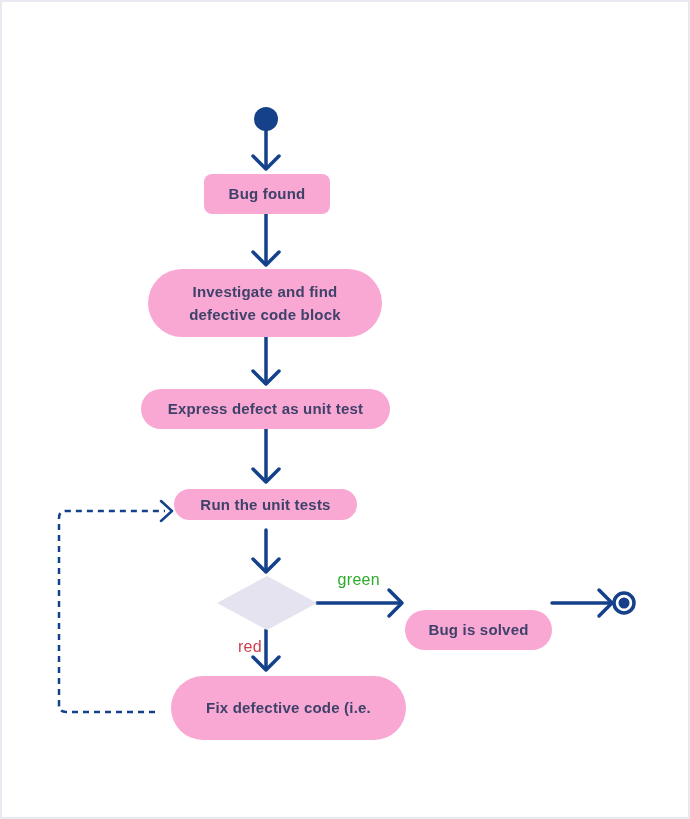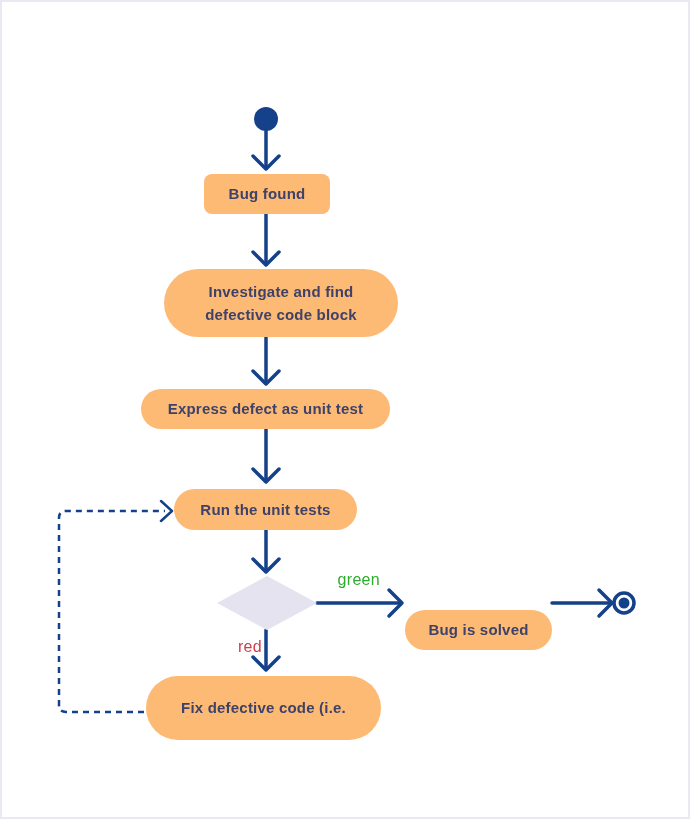--- a/index.html
+++ b/index.html
@@ -24,21 +24,21 @@
     letter-spacing: 0.2px;
     color: #3e4266;
   }
   .layer {
     position: absolute;
     top: 0;
     left: 0;
   }
   .node {
     position: absolute;
-    background: #fdba74;
+    background: #f9a8d4;
     color: #3e4269;
     font-size: 15px;
     font-weight: bold;
     display: flex;
     flex-direction: column;
     align-items: center;
     justify-content: center;
     text-align: center;
     line-height: 1.55;
     letter-spacing: 0.2px;
@@ -107,38 +107,38 @@
     <path d="M159 499 L170 509 L159 519" stroke="#14418a" stroke-width="2.5" fill="none" stroke-linecap="round" stroke-linejoin="round"></path>
 
     <circle cx="622" cy="601" r="10" fill="#ffffff" stroke="#14418a" stroke-width="3.5"></circle>
     <circle cx="622" cy="601" r="5.5" fill="#14418a"></circle>
   </svg>
 
   <div class="node" style="left:202px; top:172px; width:126px; height:40px; border-radius:8px;">
     <span>Bug found</span>
   </div>
 
-  <div class="node" style="left:162px; top:267px; width:234px; height:68px; border-radius:34px;">
+  <div class="node" style="left:146px; top:267px; width:234px; height:68px; border-radius:34px;">
     <span>Investigate and find</span>
     <span>defective code block</span>
   </div>
 
   <div class="node" style="left:139px; top:387px; width:249px; height:40px; border-radius:20px;">
     <span>Express defect as unit test</span>
   </div>
 
-  <div class="node" style="left:172px; top:487px; width:183px; height:41px; border-radius:21px;">
+  <div class="node" style="left:172px; top:487px; width:183px; height:31px; border-radius:21px;">
     <span>Run the unit tests</span>
   </div>
 
   <div class="node" style="left:403px; top:581px; width:147px; height:40px; border-radius:20px;margin-top:27px;">
     <span>Bug is solved</span>
   </div>
 
-  <div class="node" style="left:144px; top:674px; width:235px; height:64px; border-radius:32px;">
+  <div class="node" style="left:169px; top:674px; width:235px; height:64px; border-radius:32px;">
     <span>Fix defective code (i.e.</span>
   </div>
 
   <div class="branch-label green">green</div>
   <div class="branch-label red">red</div>
 
 
 </div>
 
 </body></html>

